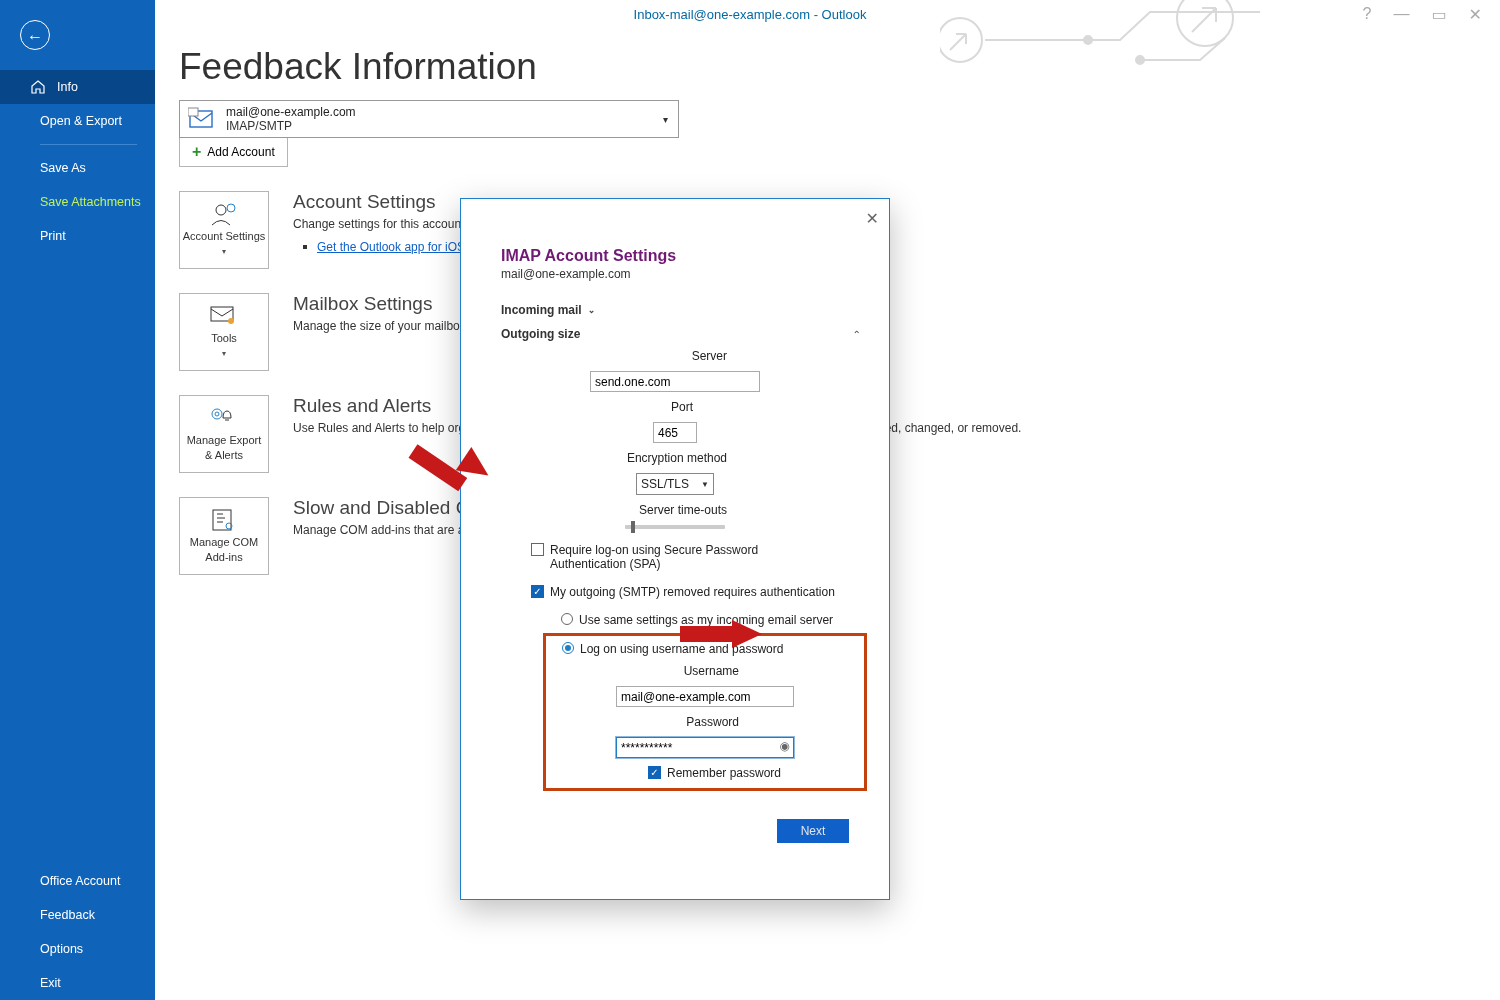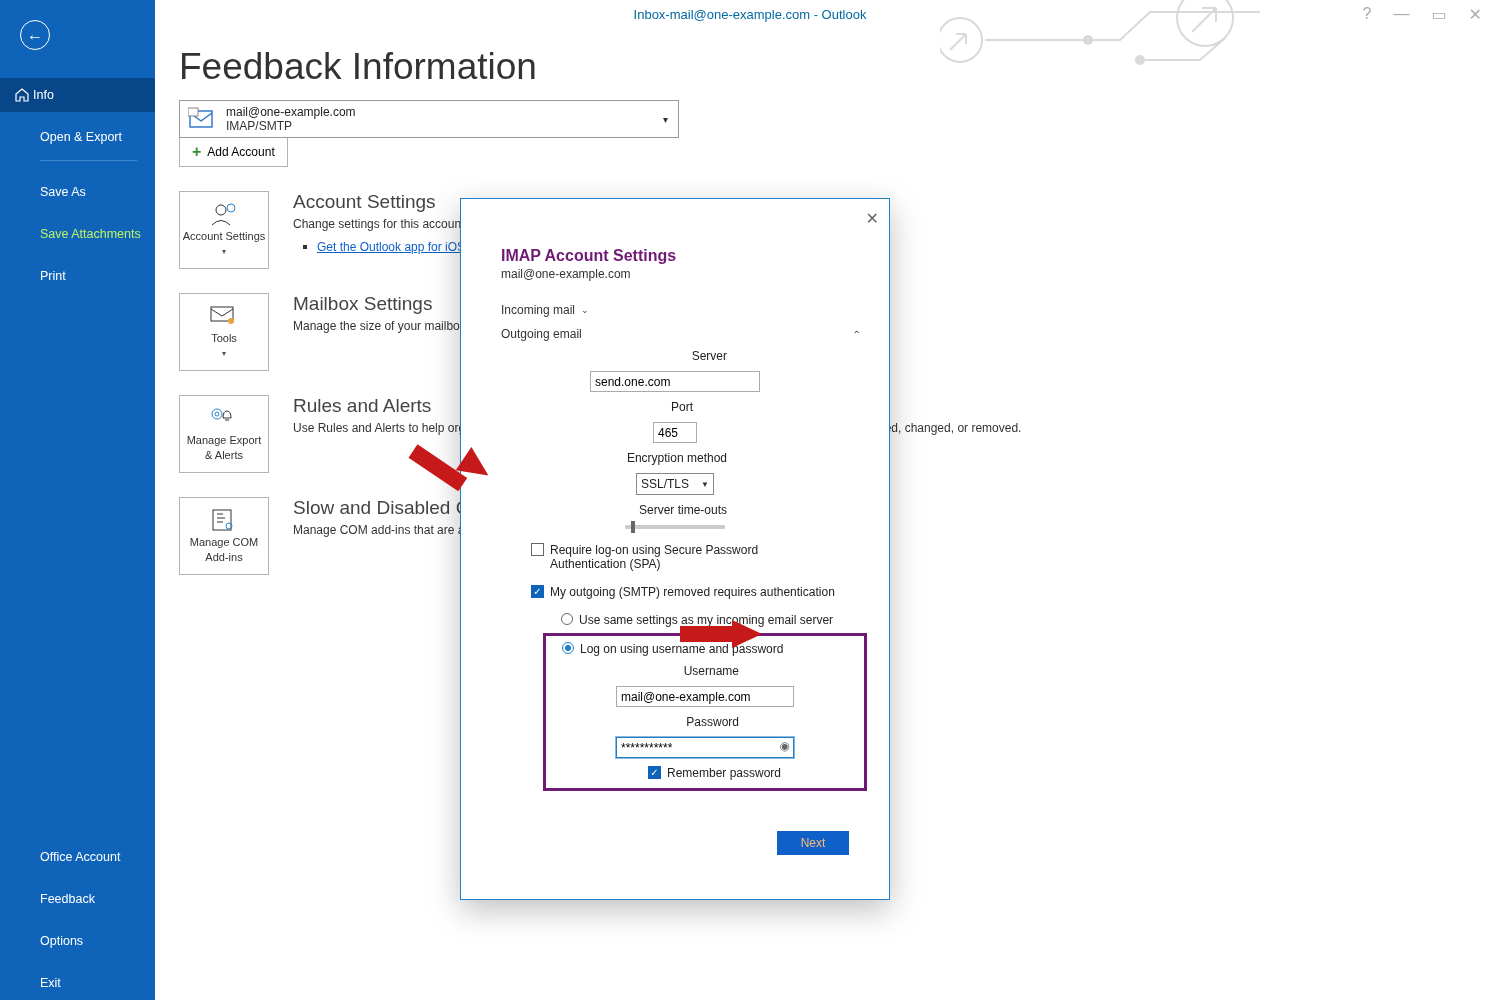--- a/index.html
+++ b/index.html
@@ -7,21 +7,21 @@
 
 .topbar { position: absolute; top: 0; left: 0; right: 0; height: 28px; display: flex; align-items: center; justify-content: center; color: #0369a1; font-size: 13px; }
 .window-controls { position: absolute; top: 0; right: 0; height: 28px; display: flex; align-items: center; gap: 22px; padding-right: 18px; color: #aaa; }
 .window-controls span { cursor: default; }
 .help-icon { font-size: 16px; }
 .decor { position: absolute; top: 0; right: 140px; width: 420px; height: 80px; pointer-events: none; }
 
 .sidebar { position: absolute; left: 0; top: 0; bottom: 0; width: 155px; background: #0f64b9; color: #fff; display: flex; flex-direction: column; }
 .back-btn { height: 70px; display: flex; align-items: center; padding-left: 20px; }
 .back-circle { width: 30px; height: 30px; border: 1.5px solid #fff; border-radius: 50%; display: flex; align-items: center; justify-content: center; color: #fff; font-size: 16px; }
-.nav-item { padding: 10px 8px 10px 15px; font-size: 12.5px; display: flex; align-items: center; gap: 4px; margin-top: 8px; }
+.nav-item { padding: 10px 8px 10px 31px; font-size: 12.5px; display: flex; align-items: center; gap: 12px; }
 .nav-item.active { background: #08468a; }
 .nav-item.sub { padding-left: 40px; }
 .nav-item.disabled { color: #bef264; }
 .nav-divider { height: 1px; background: #3e86cd; margin: 6px 18px 6px 40px; }
 .nav-spacer { flex: 1; }
 .nav-home { width: 14px; height: 14px; }
 
 .main { position: absolute; left: 155px; top: 28px; right: 0; bottom: 0; padding: 0 24px; }
 .page-title { font-size: 37px; font-weight: 300; color: #333; margin-top: 18px; margin-bottom: 12px; }
 
@@ -43,21 +43,21 @@
 .section-desc { font-size: 12px; color: #333; }
 .section-link { font-size: 12px; color: #1060c9; text-decoration: underline; }
 .bullet { display: inline-block; width: 4px; height: 4px; background: #333; margin-right: 10px; margin-left: 10px; vertical-align: middle; }
 
 
 .dialog { position: absolute; left: 460px; top: 198px; width: 430px; background: #fff; border: 1px solid #1d7fc7; box-shadow: 0 10px 30px rgba(0,0,0,.25); padding: 14px 40px 28px 40px; }
 .dlg-close { position: absolute; right: 10px; top: 10px; color: #666; font-size: 16px; cursor: default; }
 .dlg-title { font-size: 16px; font-weight: 600; color: #701a75; margin-top: 34px; }
 .dlg-sub { font-size: 12px; color: #333; margin-top: 2px; }
 .dlg-sec { margin-top: 22px; }
-.dlg-sec-head { font-size: 12px; font-weight: 400; color: #333; display: flex; align-items: center; gap: 6px; }
+.dlg-sec-head { font-size: 12px; font-weight: 700; color: #333; display: flex; align-items: center; gap: 6px; }
 .dlg-sec-head .chv { font-size: 9px; color: #444; }
 .dlg-sec.out { margin-top: 10px; position: relative; }
 .dlg-sec.out .chv-right { position: absolute; right: -12px; top: 2px; font-size: 10px; color: #444; }
 
 .form-row { display: flex; align-items: center; gap: 8px; margin-top: 8px; font-size: 12px; color: #222; flex-direction: column; }
 .form-row .lbl { width: 116px; text-align: right; padding-right: 6px; }
 .form-row input[type=text], .form-row input[type=password] { border: 1px solid #aaa; height: 21px; padding: 0 4px; font-size: 12px; }
 .wide { width: 170px; }
 .port-lbl { margin-left: 14px; }
 .port-in { width: 44px; text-align: left; }
@@ -66,28 +66,28 @@
 .slider { width: 100px; height: 4px; background: #ccc; position: relative; border-radius: 1px; }
 .slider .thumb { position: absolute; left: 6px; top: -4px; width: 4px; height: 12px; background: #666; }
 .chk-row { display: flex; align-items: flex-start; gap: 6px; margin-top: 14px; font-size: 12px; color: #222; margin-left: 30px; }
 .chk-row.ind2 { margin-left: 60px; }
 .chk { width: 13px; height: 13px; border: 1px solid #666; flex-shrink: 0; display: flex; align-items: center; justify-content: center; font-size: 10px; color: #fff; }
 .chk.checked { background: #0f64b9; border-color: #0f64b9; }
 .radio { width: 12px; height: 12px; border: 1px solid #666; border-radius: 50%; flex-shrink: 0; display: flex; align-items: center; justify-content: center; }
 .radio.checked { border-color: #1d7fc7; }
 .radio.checked::after { content: ""; width: 6px; height: 6px; background: #1d7fc7; border-radius: 50%; }
 
-.highlight-box { border: 3px solid #701a75; margin-top: 6px; margin-left: 42px; margin-right: -18px; padding: 6px 10px 8px 10px; }
+.highlight-box { border: 3px solid #c2410c; margin-top: 6px; margin-left: 42px; margin-right: -18px; padding: 6px 10px 8px 10px; }
 .highlight-box .form-row .lbl { width: 80px; }
 .hl-in { width: 178px; }
 .pw-wrap { position: relative; }
 .pw-wrap .eye { position: absolute; right: 4px; top: 2px; color: #666; font-size: 12px; }
 .pw-wrap input { border: 1px solid #1d7fc7 !important; outline: 1px solid #8db8df; }
 
-.next-btn { background: #1060c9; color: #fdba74; border: none; width: 72px; height: 24px; font-size: 12px; position: absolute; right: 40px; bottom: 44px; }
+.next-btn { background: #1060c9; color: #e5e5e5; border: none; width: 72px; height: 24px; font-size: 12px; position: absolute; right: 40px; bottom: 56px; }
 
 
 .arrow { position: absolute; }
 .arrow-head { width: 0; height: 0; border-top: 14px solid transparent; border-bottom: 14px solid transparent; border-left: 30px solid #c61919; position: absolute; }
 .arrow-body { height: 16px; background: #c61919; position: absolute; }
 
 </style>
 </head>
 <body>
 
@@ -245,21 +245,21 @@
 
   <div class="dlg-sec">
       <div class="dlg-sec-head">
         <span>Incoming mail</span>
         <span class="chv">⌄</span>
       </div>
     </div>
 
   <div class="dlg-sec out">
     <div class="dlg-sec-head">
-        <span>Outgoing email</span>
+        <span>Outgoing size</span>
       </div>
     <span class="chv-right">⌃</span>
 
     <div class="form-row">
       <span class="lbl">Server</span>
       <input type="text" class="wide" value="send.one.com" style="">
       <span class="port-lbl">Port</span>
       <input type="text" class="port-in" value="465" style="">
     </div>
 

